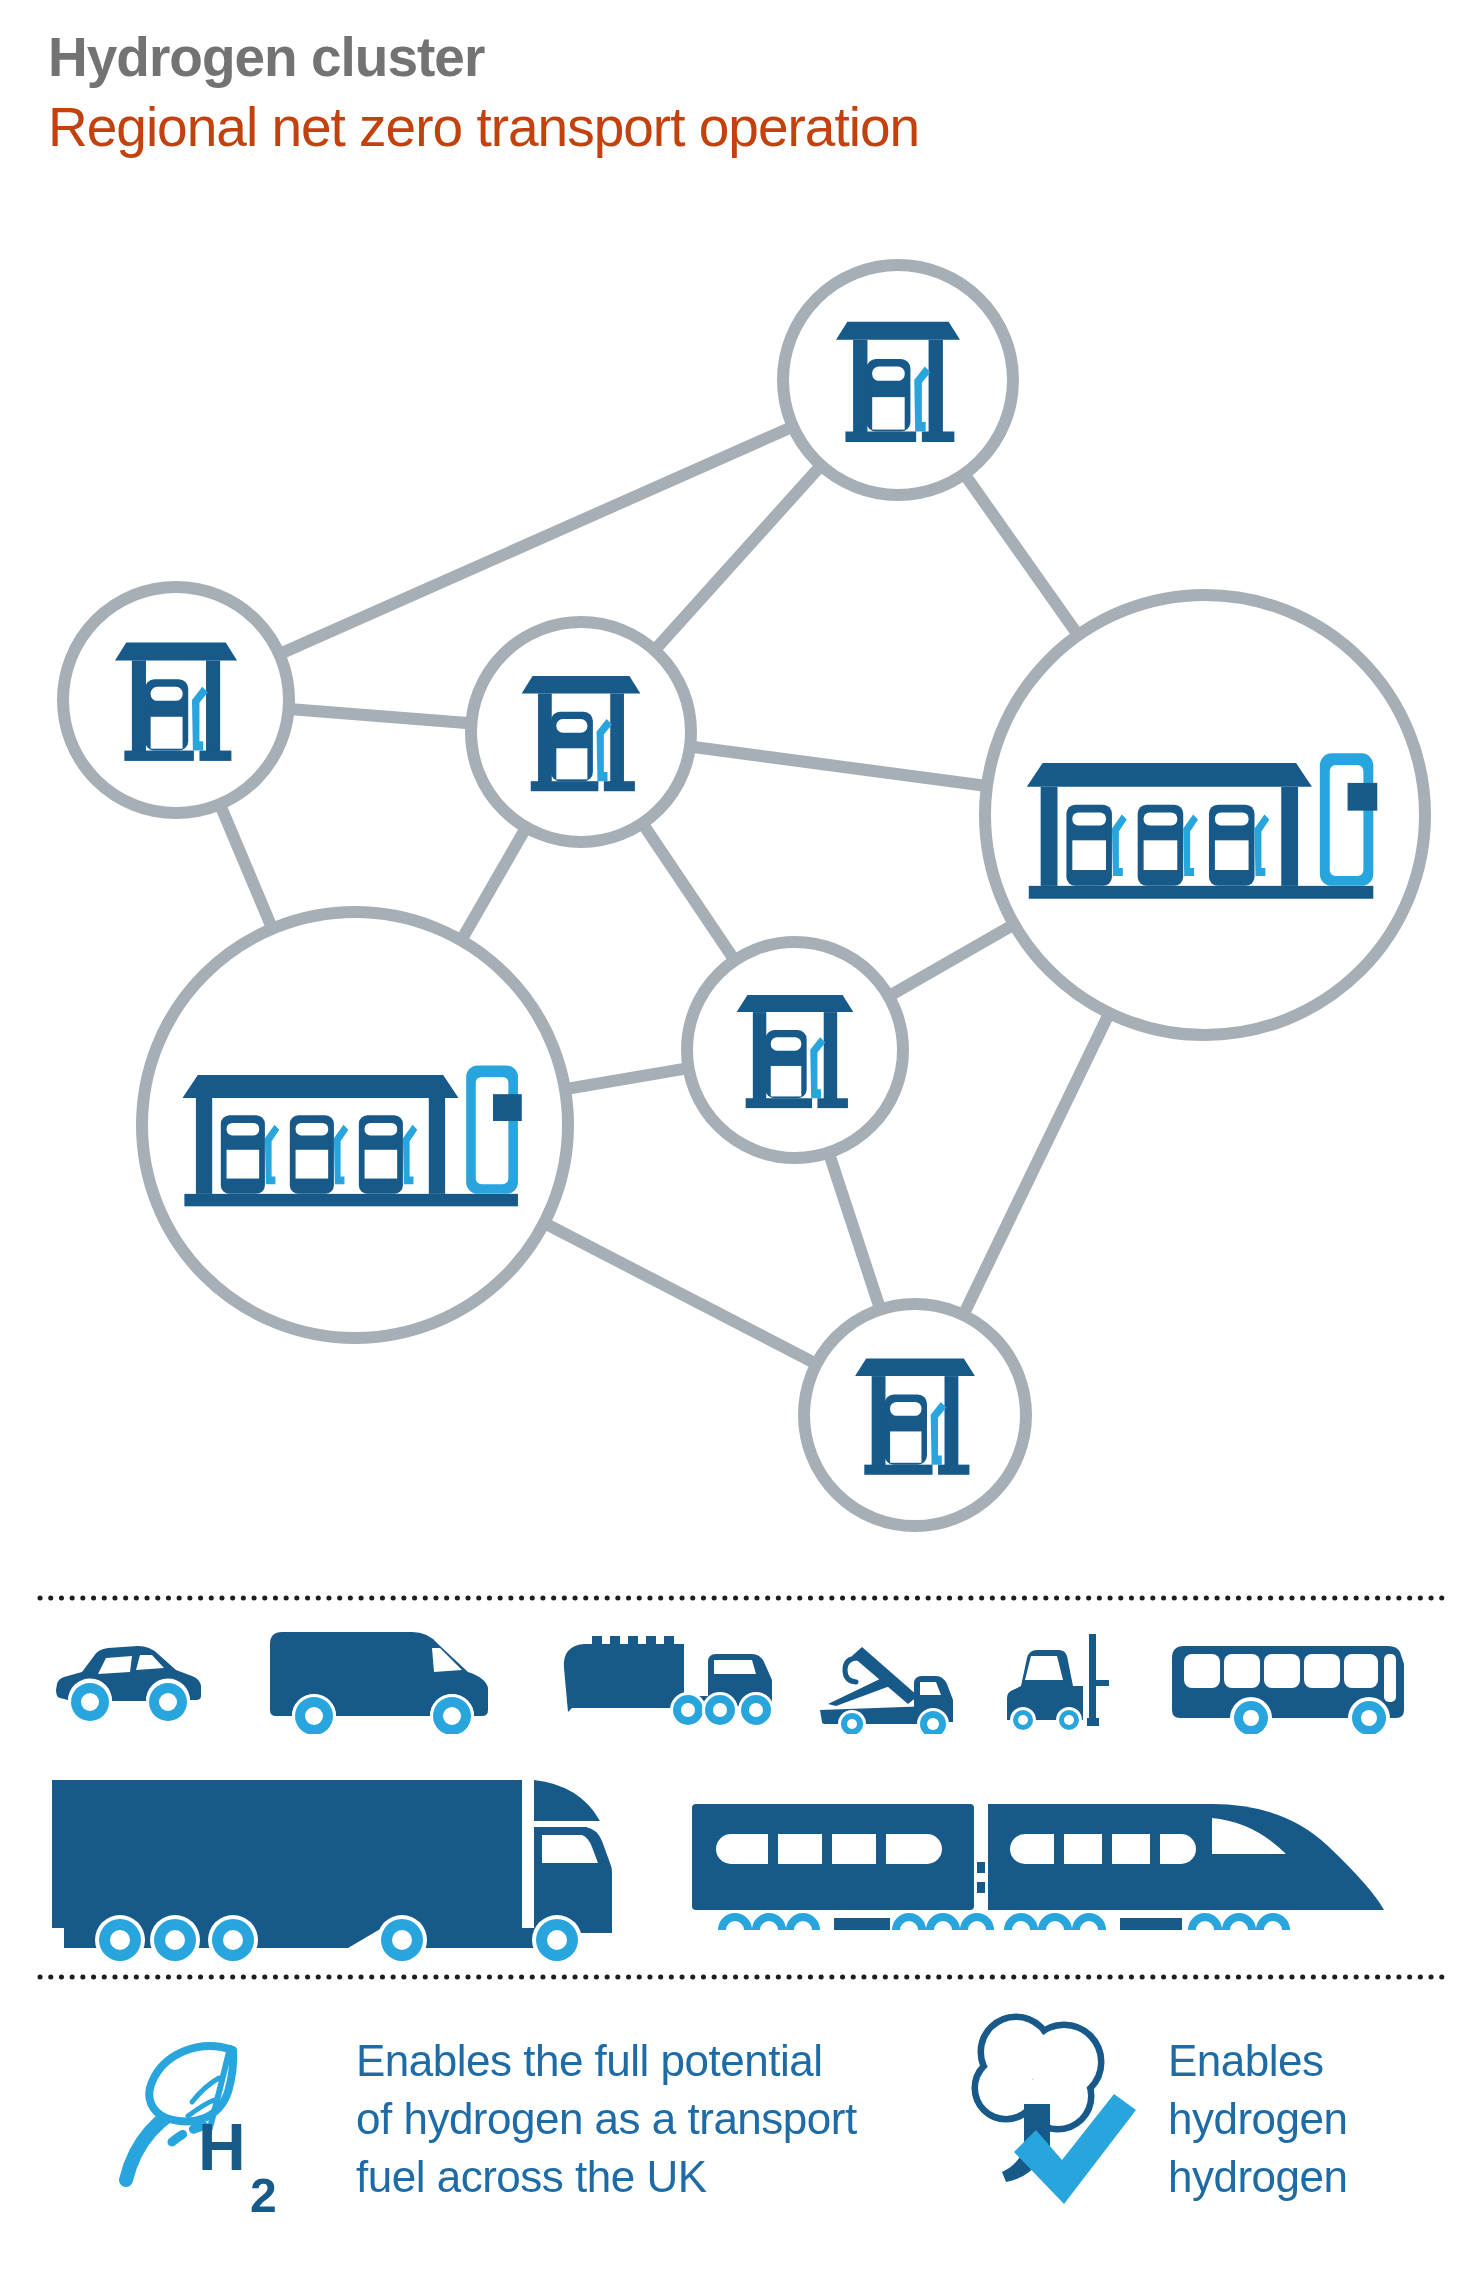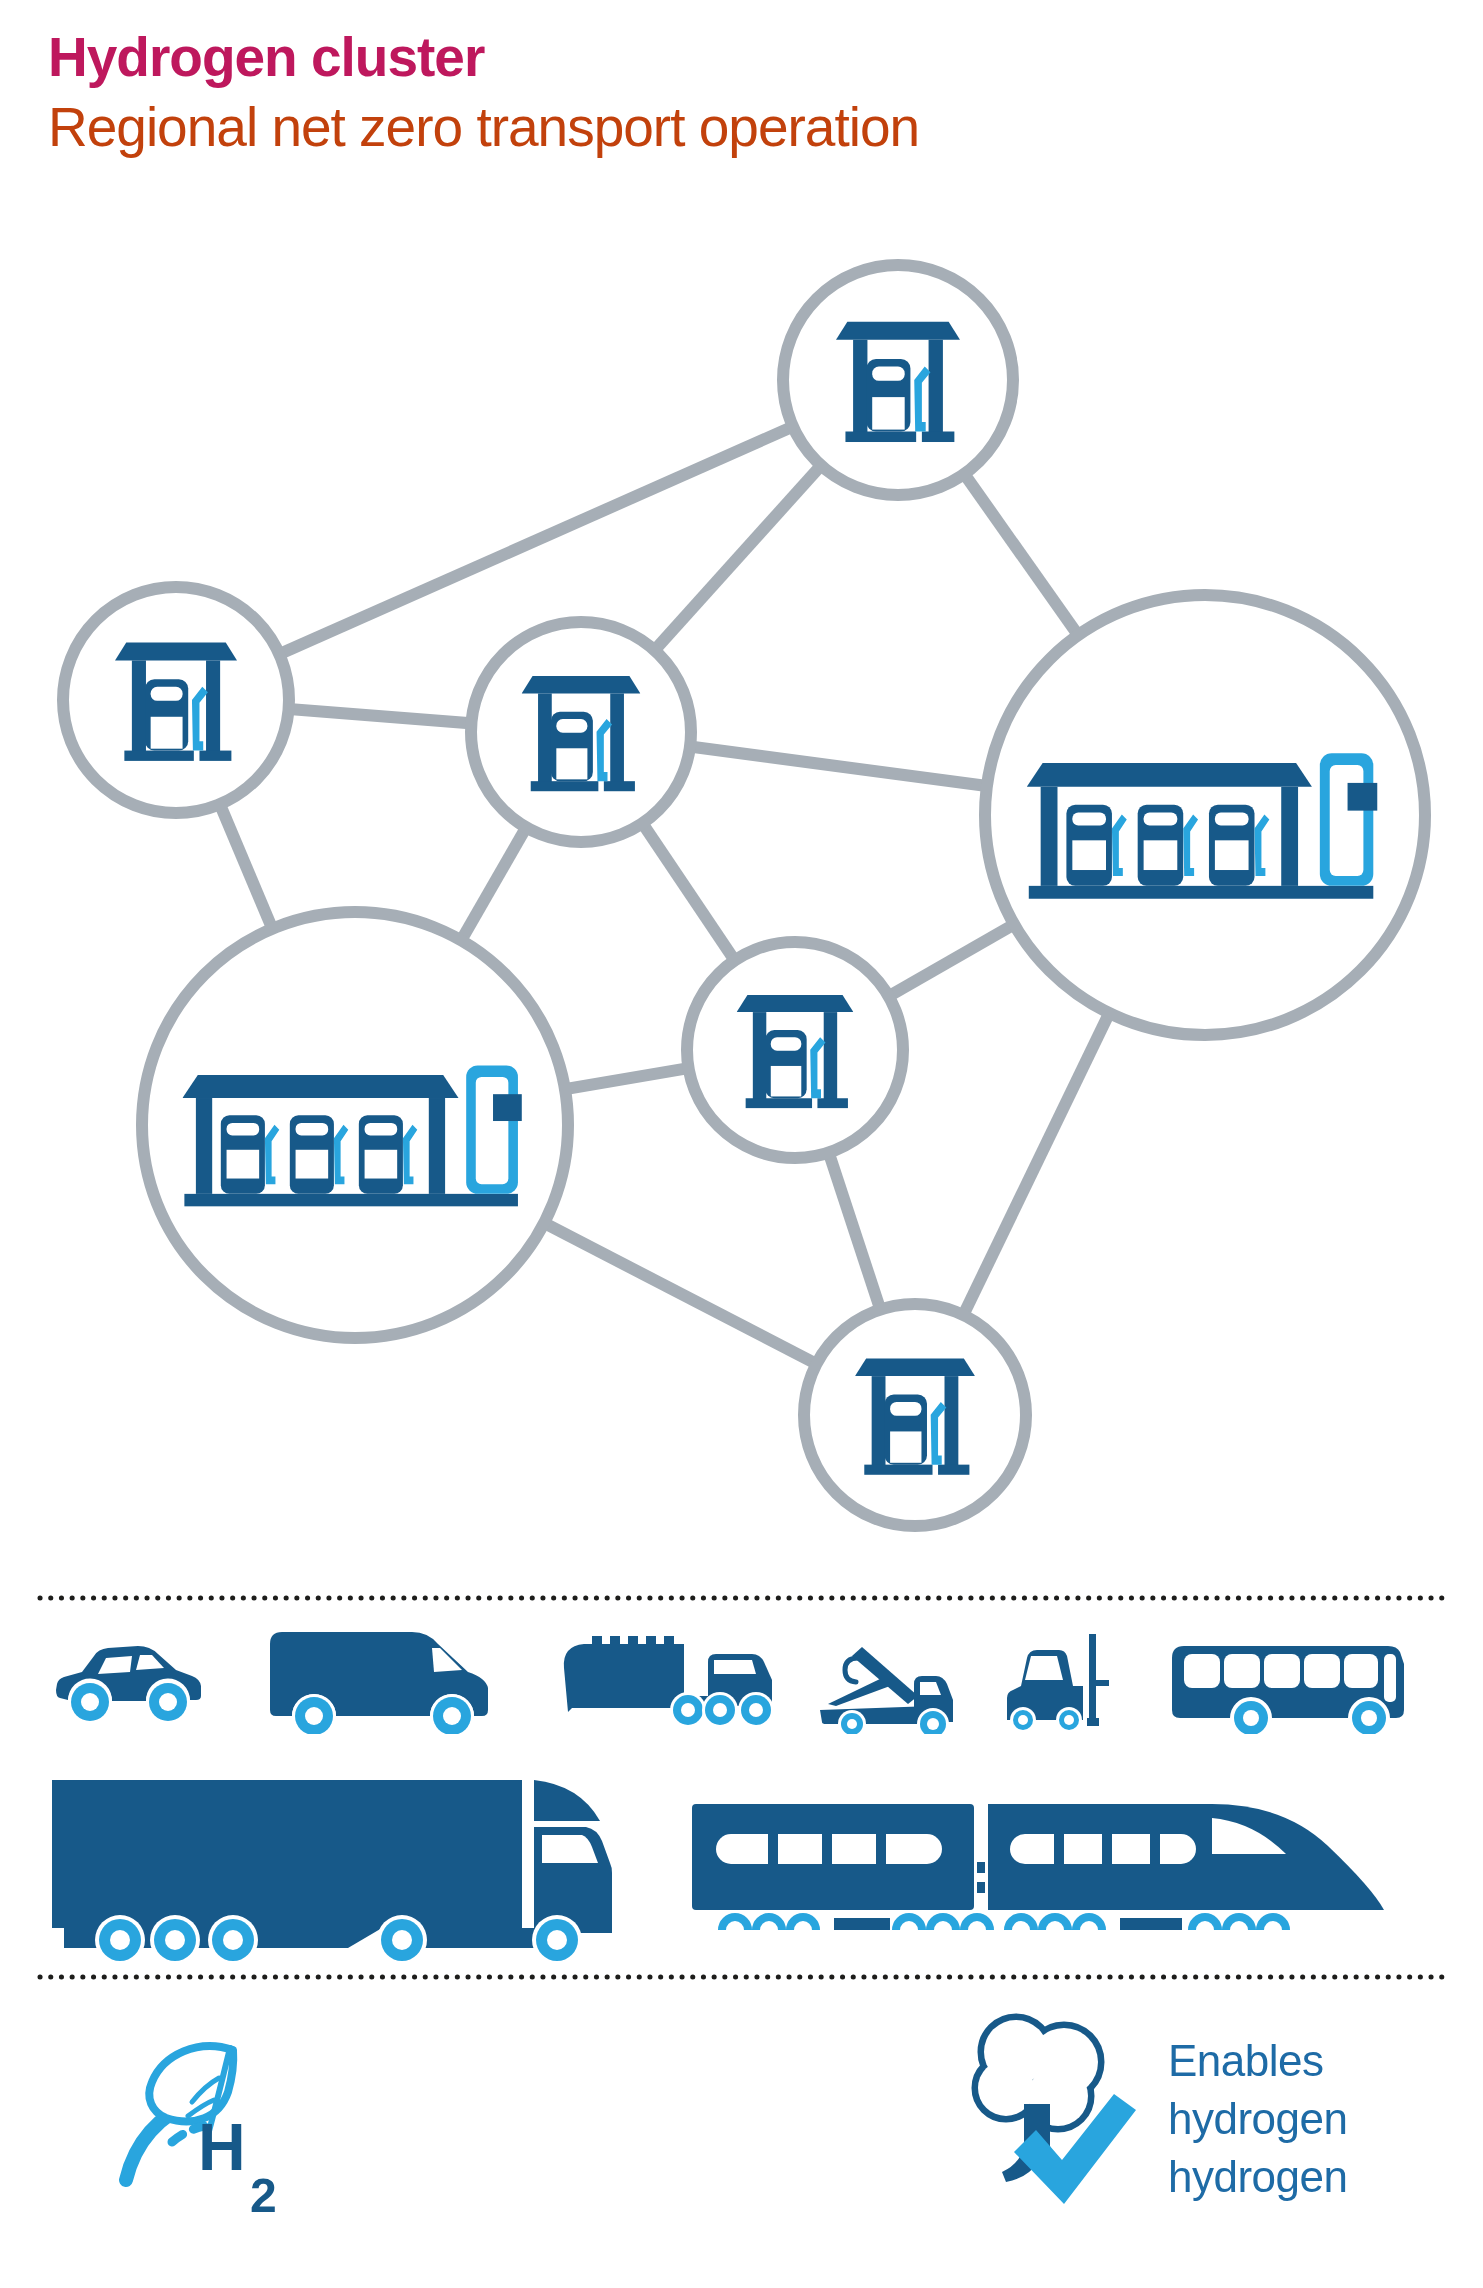--- a/index.html
+++ b/index.html
@@ -7,21 +7,21 @@
     position:relative;
     width:1483px;height:2288px;
     background:#ffffff;
     overflow:hidden;
     font-family:"Liberation Sans", sans-serif;
   }
   .abs{position:absolute;}
   .title{
     left:48px;top:30px;
     font-size:55px;font-weight:700;letter-spacing:-1px;
-    color:#be185d;line-height:1.0;
+    color:#737373;line-height:1.0;
   }
   .subtitle{
     left:48px;top:100px;
     font-size:55px;font-weight:400;letter-spacing:-1px;
     color:#c2410c;line-height:1.0;
   }
   .footer-text{
     font-size:44px;font-weight:400;letter-spacing:-0.5px;
     color:#1e6ba6;line-height:58px;
   }
@@ -284,20 +284,25 @@
     <path d="M8,150 C18,108 44,84 78,70" fill="none" stroke="#29a5de" stroke-width="14" stroke-linecap="round"></path>
     <path d="M115,20 C80,8 45,25 34,52 C27,68 34,82 48,88 C76,97 101,88 110,62 C114,48 116,34 115,20 Z" fill="#ffffff" stroke="#29a5de" stroke-width="8" stroke-linejoin="round"></path>
     <path d="M112,18 C104,50 96,84 88,112" fill="none" stroke="#29a5de" stroke-width="6" stroke-linecap="round"></path>
     <path d="M101,48 C90,54 82,62 74,72" fill="none" stroke="#29a5de" stroke-width="5" stroke-linecap="round"></path>
     <path d="M96,70 C86,74 78,80 70,86" fill="none" stroke="#29a5de" stroke-width="5" stroke-linecap="round"></path>
     <path d="M54,112 Q68,100 86,96" fill="none" stroke="#29a5de" stroke-width="9" stroke-dasharray="13 12" stroke-linecap="round"></path>
     <text x="80" y="140" font-family="Liberation Sans, sans-serif" font-size="66" font-weight="700" fill="#175989">H</text>
     <text x="132" y="182" font-family="Liberation Sans, sans-serif" font-size="48" font-weight="700" fill="#175989">2</text>
   </svg>
 
+  <div class="abs footer-text" style="left:356px;top:2032px">
+    <div>Enables the full potential</div>
+    <div>of hydrogen as a transport</div>
+    <div>fuel across the UK</div>
+  </div>
 
   <svg class="abs" style="left:960px;top:2008px" width="176" height="200" viewBox="0 0 176 200">
     <g stroke="#175989" stroke-width="13" fill="none">
       <circle cx="56" cy="44" r="32"></circle>
         <circle cx="104" cy="54" r="34"></circle>
       <circle cx="46" cy="80" r="28"></circle>
         <circle cx="98" cy="88" r="30"></circle>
     </g>
     <g fill="#ffffff">
       <circle cx="56" cy="44" r="32"></circle>

